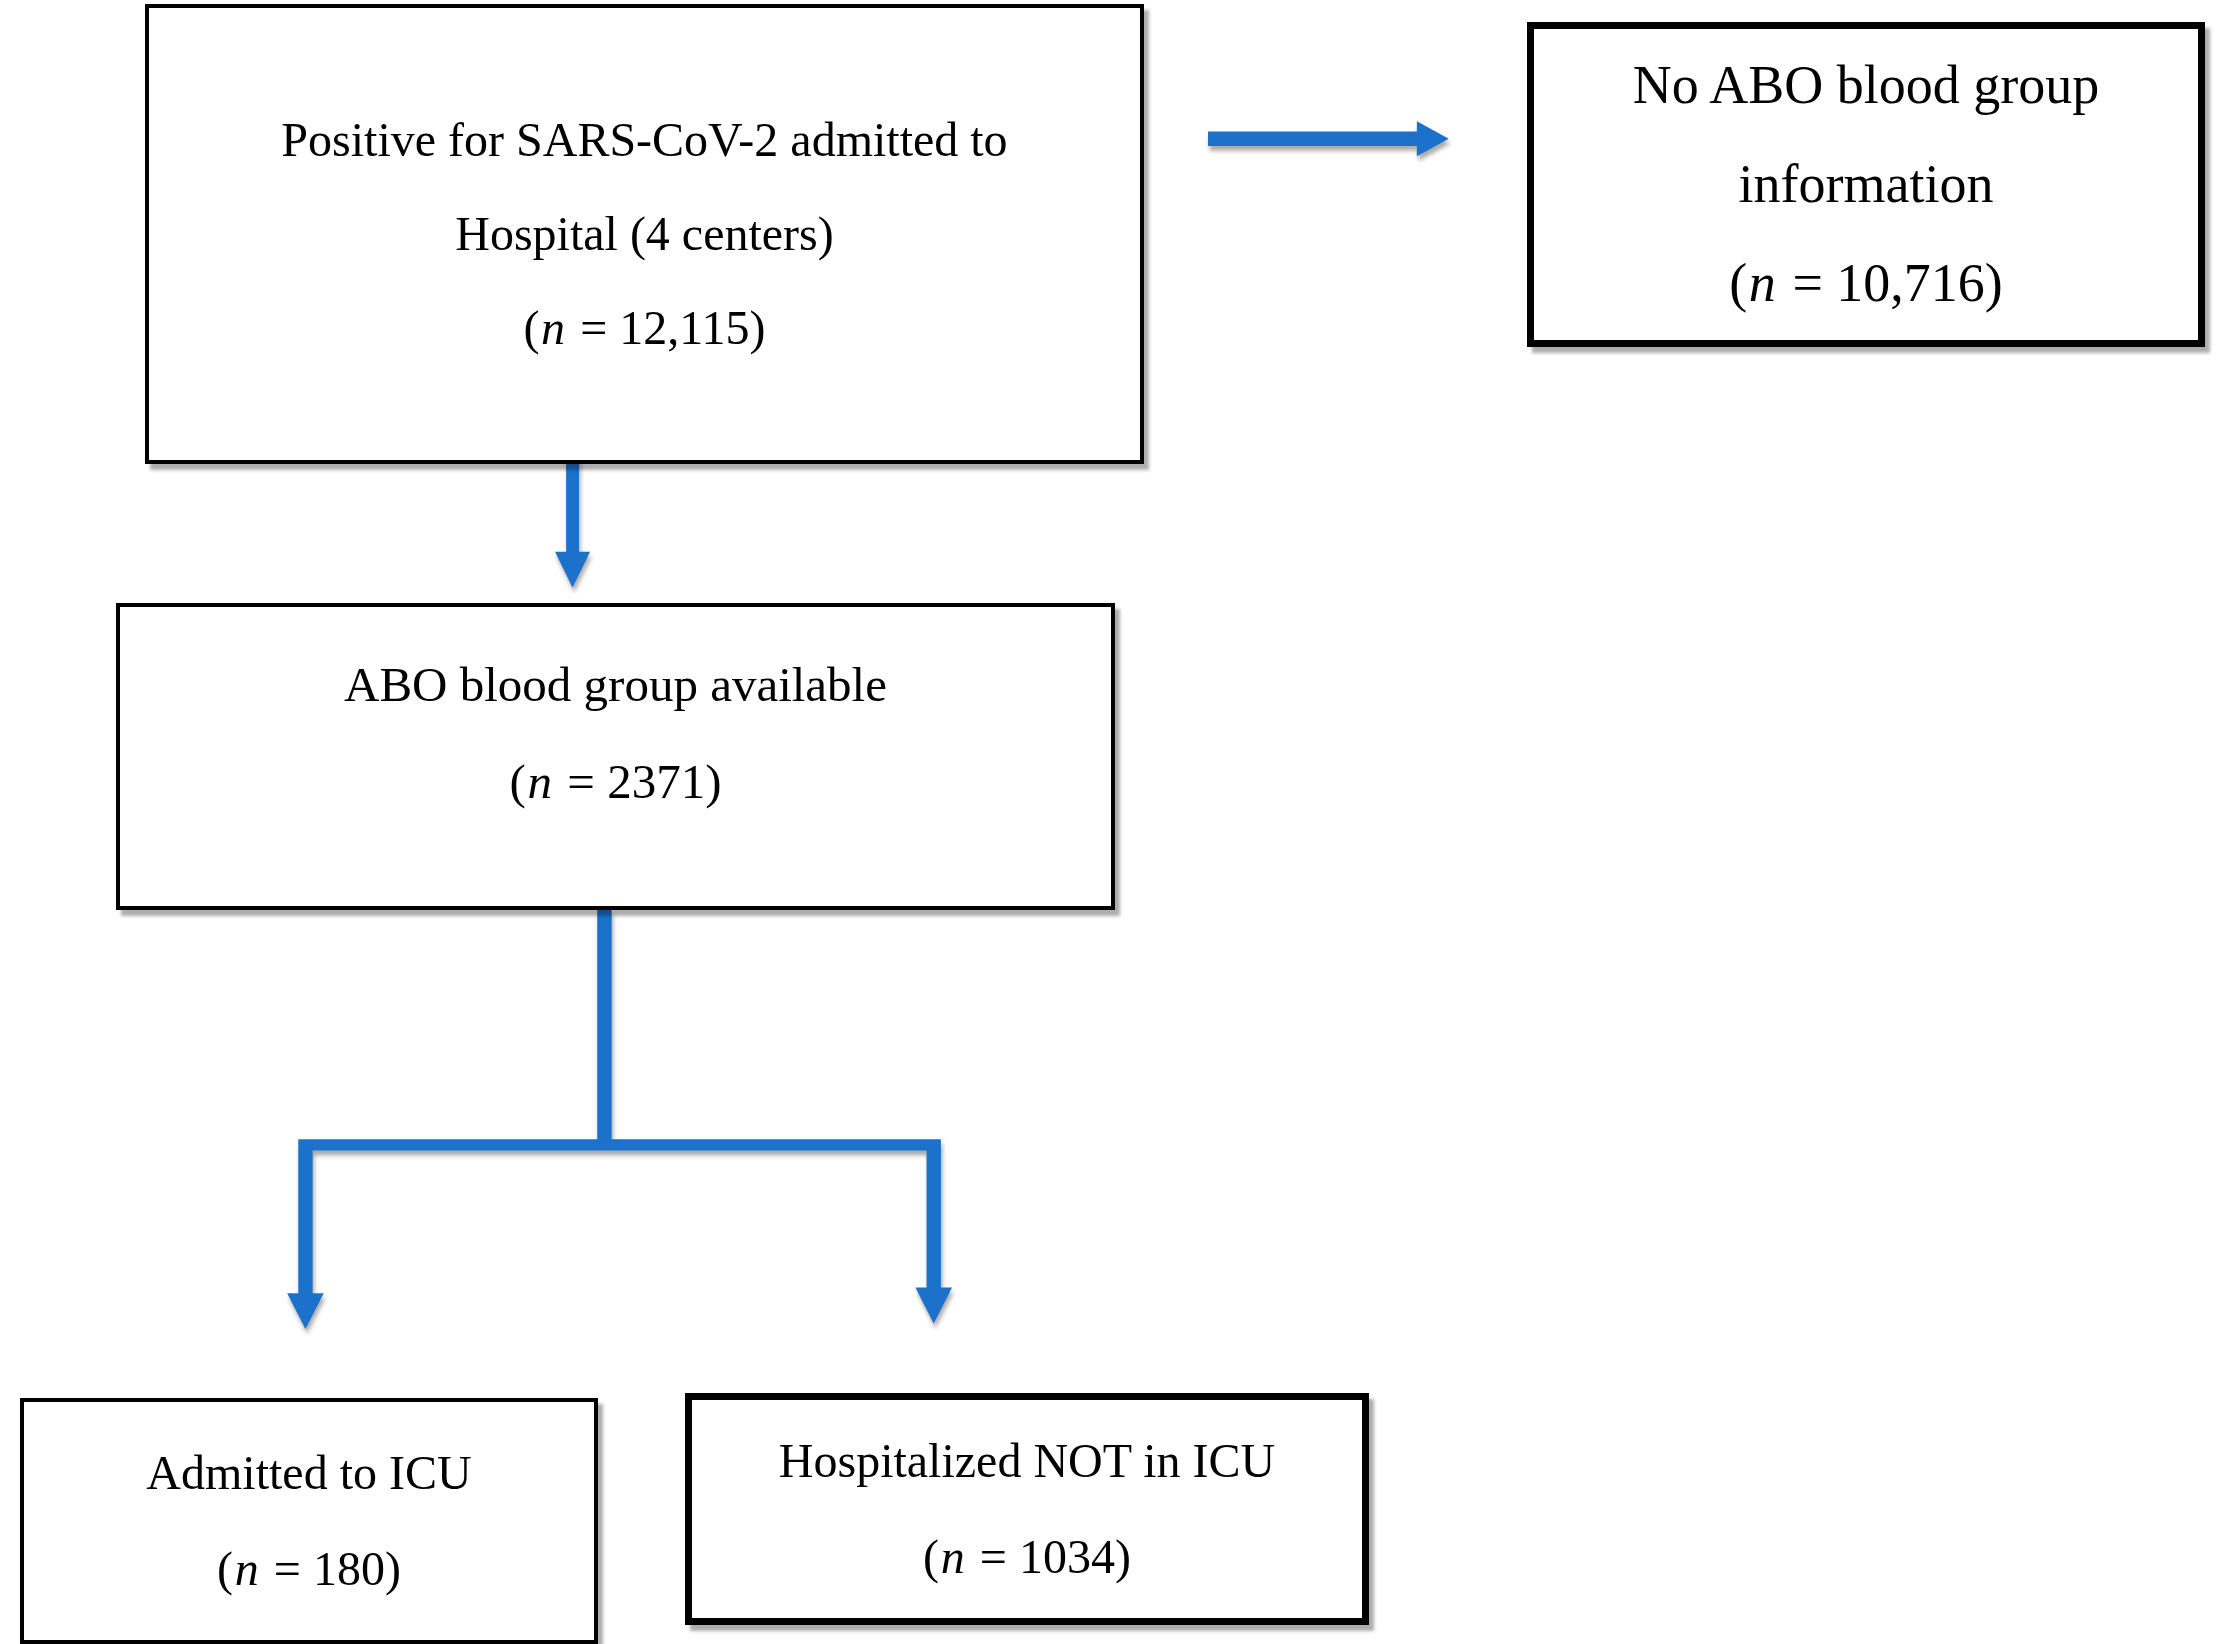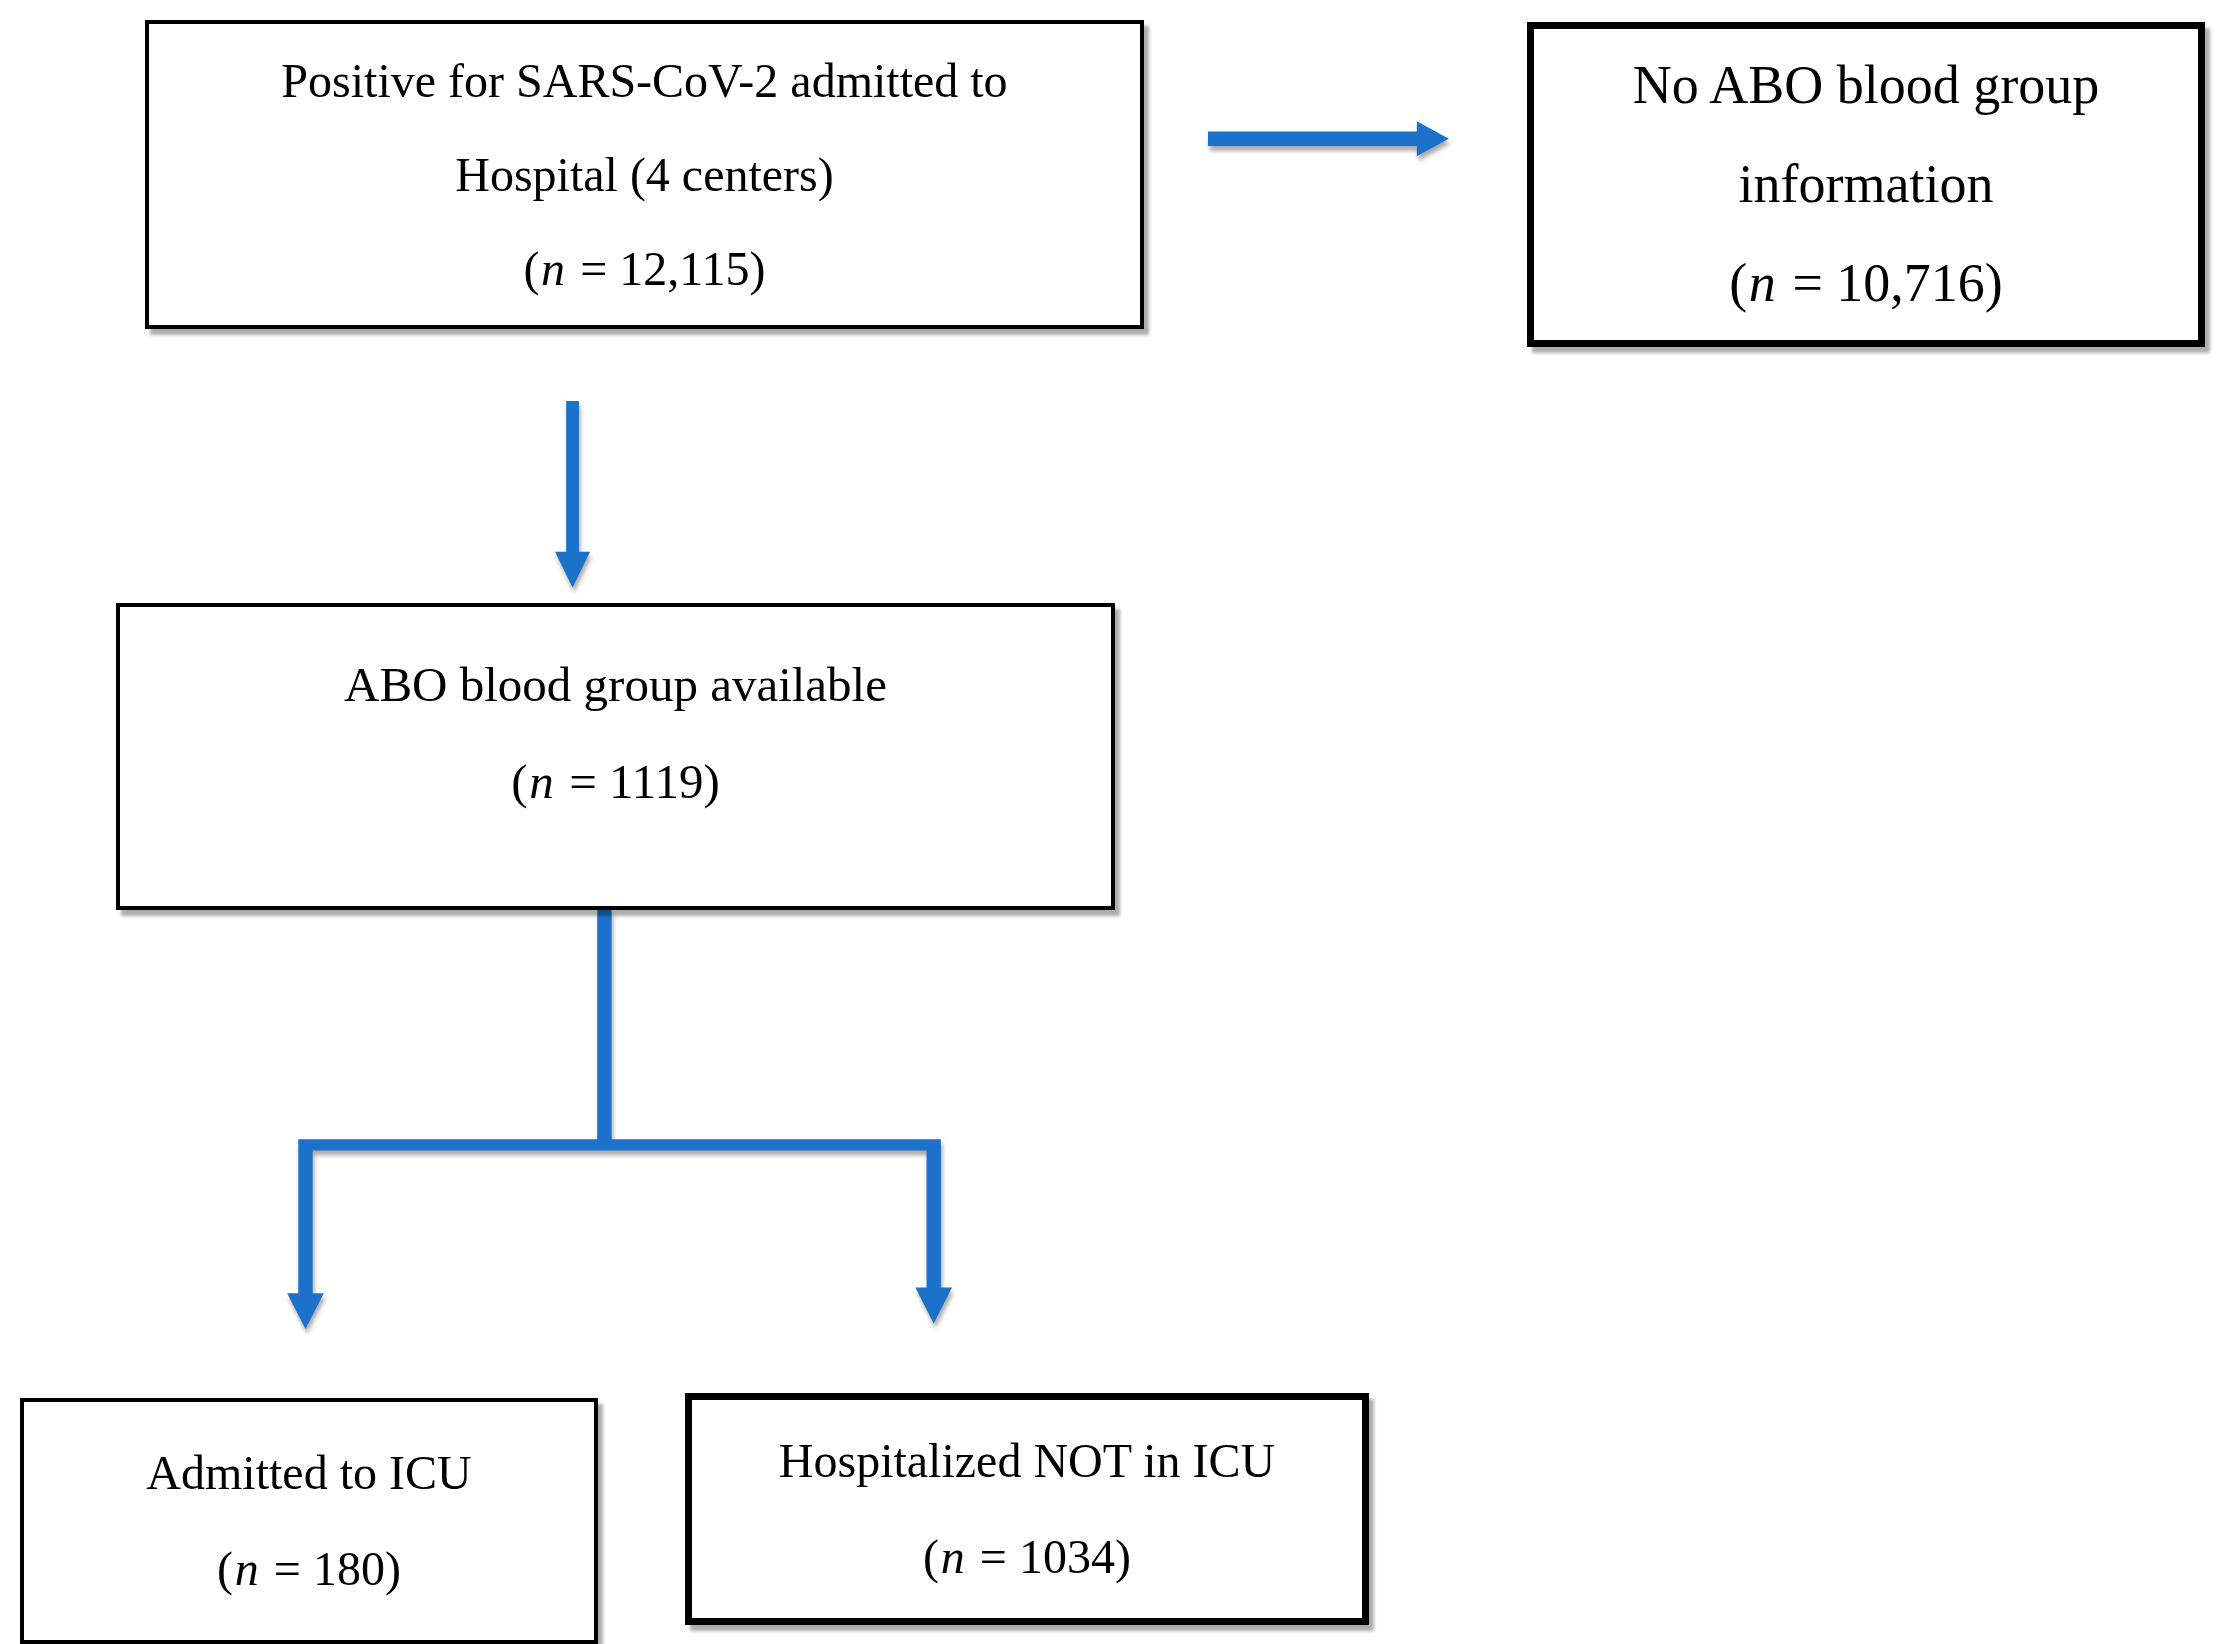--- a/index.html
+++ b/index.html
@@ -41,21 +41,21 @@
     color: #000000;
   }
   .line {
     white-space: nowrap;
   }
   .nvar {
     font-style: italic;
     padding: 0 3.2px 0 1.6px;
   }
   #node-source {
-    left: 145px; top: 20px; width: 999px; height: 309px;
+    left: 145px; top: 4px; width: 999px; height: 460px;
     font-size: 48px; line-height: 94px;
   }
   #node-no-abo {
     left: 1527px; top: 21.5px; width: 678px; height: 325px;
     border-width: 7.2px;
     font-size: 54px; line-height: 99px; text-align: center;
   }
   #node-abo {
     left: 116px; top: 603px; width: 999px; height: 307px;
     font-size: 49px; line-height: 97px;
@@ -89,21 +89,21 @@
   </div>
 
   <div class="node" id="node-no-abo">
     <div class="line">No ABO blood group</div>
     <div class="line">information</div>
     <div class="line"><span>(</span><em class="nvar">n</em><span> = 10,716)</span></div>
   </div>
 
   <div class="node" id="node-abo">
     <div class="line">ABO blood group available</div>
-    <div class="line"><span>(</span><em class="nvar">n</em><span> = 1119)</span></div>
+    <div class="line"><span>(</span><em class="nvar">n</em><span> = 2371)</span></div>
   </div>
 
   <div class="node" id="node-icu">
     <div class="line">Admitted to ICU</div>
     <div class="line"><span>(</span><em class="nvar">n</em><span> = 180)</span></div>
   </div>
 
   <div class="node" id="node-not-icu">
     <div class="line">Hospitalized NOT in ICU</div>
     <div class="line"><span>(</span><em class="nvar">n</em><span> = 1034)</span></div>

